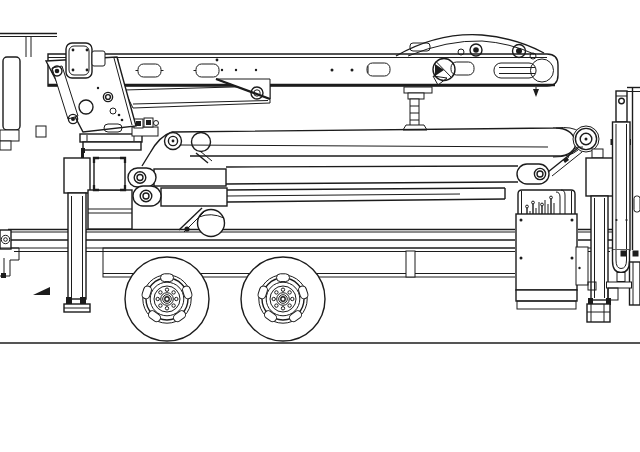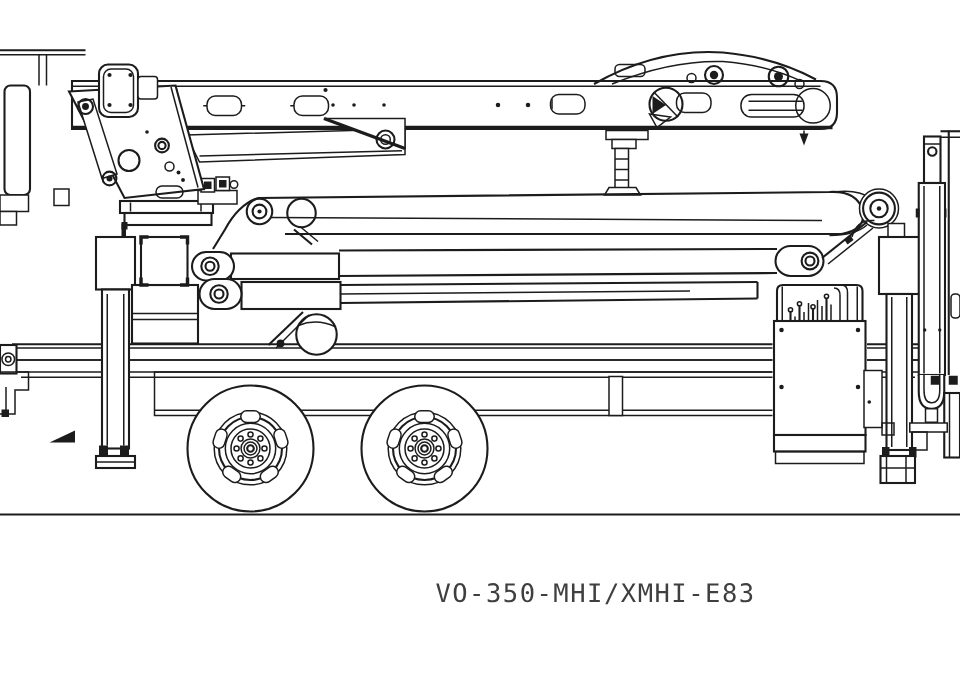--- a/index.html
+++ b/index.html
@@ -346,14 +346,13 @@
     <line x1="633" y1="262" x2="633" y2="305" class="s t"></line>
     <rect x="620.5" y="250.5" width="6" height="6" class="sb"></rect>
     <rect x="632.5" y="250.5" width="6" height="6" class="sb"></rect>
     <rect x="606.5" y="282" width="25" height="6" class="sw t"></rect>
     <rect x="608" y="288" width="10" height="12" class="s t"></rect>
   </g>
 
   <line x1="0" y1="343" x2="640" y2="343" class="s" stroke-width="1.3"></line>
 </svg>
 
-<div class="caption">VO-350-MHI/XMHI-E83</div>
 </div>
 
 </body></html>

